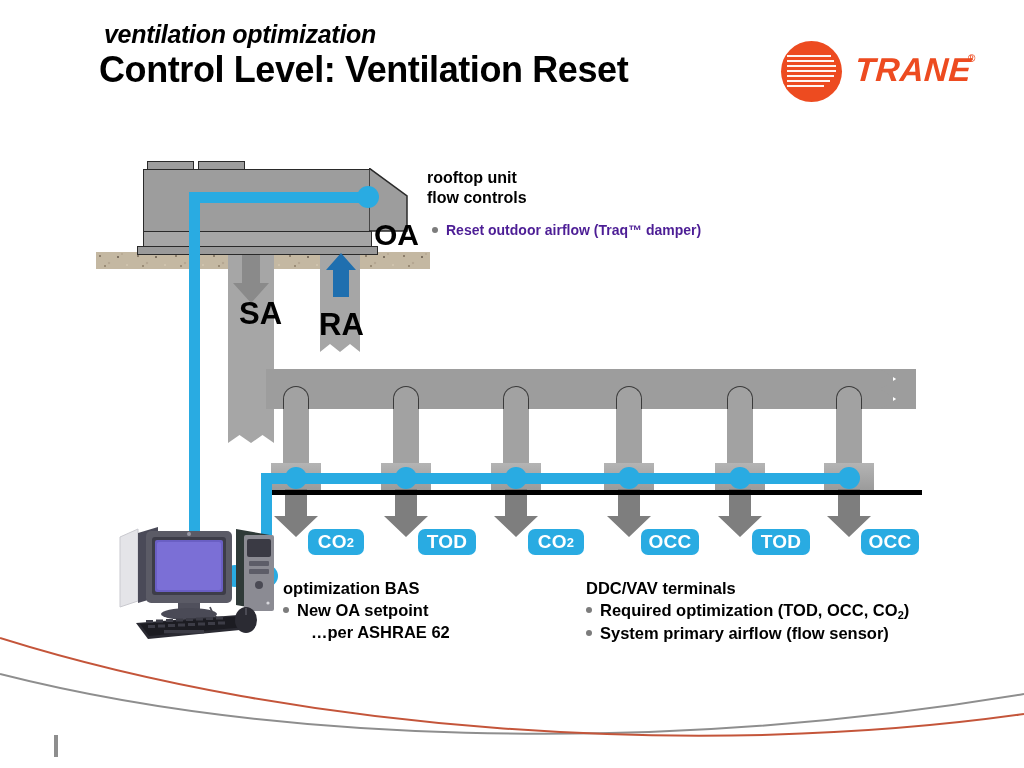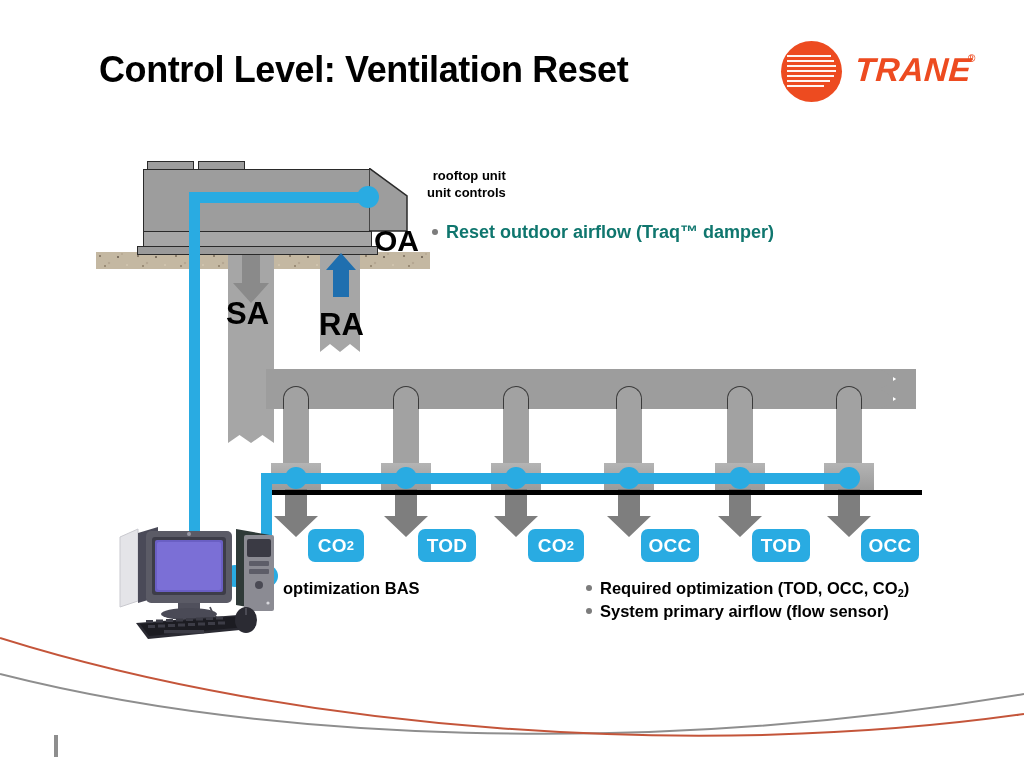--- a/index.html
+++ b/index.html
@@ -108,44 +108,44 @@
 
   
   .bus-black { position: absolute; left: 270px; top: 490px; width: 652px; height: 5px; background: #000; }
 
   
   .wire { position: absolute; background: #29ABE2; }
   .node { position: absolute; width: 22px; height: 22px; border-radius: 50%; background: #29ABE2; }
 
   
   .badge {
-    position: absolute; top: 529px; height: 33px;
+    position: absolute; top: 529px; height: 26px;
     background: #29ABE2; border-radius: 7px;
     color: #fff; font-weight: bold; font-size: 19px;
     display: flex; align-items: center; justify-content: center;
     letter-spacing: .3px;
   }
   .badge sub { font-size: 13px; vertical-align: -3px; }
 
   
   .lbl-sa, .lbl-ra {
     position: absolute; font-size: 31px; font-weight: bold; color: #000;
   }
-  .lbl-sa { left: 226px; top: 296px; }
+  .lbl-sa { left: 239px; top: 296px; }
   .lbl-ra { left: 319px; top: 307px; }
-  .lbl-oa { position: absolute; left: 374px; top: 218px; font-size: 30px; font-weight: bold; color: #000; margin-top: 6px; }
+  .lbl-oa { position: absolute; left: 374px; top: 218px; font-size: 30px; font-weight: bold; color: #000; }
 
   
   .callout-rtu {
     position: absolute; left: 427px; top: 168px;
-    font-size: 13px; font-weight: bold; color: #000; line-height: 1.28; text-align: right;
+    font-size: 16px; font-weight: bold; color: #000; line-height: 1.28;
   }
   .callout-oa {
     position: absolute; left: 432px; top: 222px;
-    font-size: 18px; font-weight: bold; color: #0f766e; white-space: nowrap;
+    font-size: 14px; font-weight: bold; color: #4c1d95; white-space: nowrap;
   }
   .bullet-dot {
     display: inline-block; width: 6px; height: 6px; border-radius: 50%;
     background: #7c7c7c; vertical-align: middle; margin: 0 8px 3px 0;
   }
   .col-bas { position: absolute; left: 283px; top: 578px; font-size: 16.5px; font-weight: bold; color: #000; line-height: 1.33; }
   .col-ddc { position: absolute; left: 586px; top: 578px; font-size: 16.5px; font-weight: bold; color: #000; line-height: 1.33; white-space: nowrap; }
   .col-bas .sub-line { padding-left: 28px; }
   .col-ddc sub, .col-bas sub { font-size: 11px; vertical-align: -3px; }
 
@@ -157,20 +157,21 @@
 
   
   .footer-bar { position: absolute; left: 54px; top: 735px; width: 4px; height: 22px; background: #8e8e8e; }
   .footer-txt { position: absolute; left: 68px; top: 736px; font-size: 14.5px; color: #6b6b6b; }
 </style>
 </head>
 <body>
 
 <div id="slide">
 
+  <div class="kicker">ventilation optimization</div>
   <div class="title">Control Level: Ventilation Reset</div>
 
   <div class="logo-wrap">
     <div class="logo-circle">
       <i style="top:14px;width:44px;"></i>
       <i style="top:19px;width:47px;"></i>
       <i style="top:24px;width:49px;"></i>
       <i style="top:29px;width:49px;"></i>
       <i style="top:34px;width:47px;"></i>
       <i style="top:39px;width:43px;"></i>
@@ -337,32 +338,37 @@
         <rect x="100" y="106.5" width="7" height="3"></rect>
       <rect x="46" y="115" width="40" height="3.4"></rect>
     </g>
 
     <ellipse cx="128" cy="105" rx="11" ry="13" fill="#2b2b33"></ellipse>
     <path d="M128 93 L128 100" stroke="#5a5a64" stroke-width="1.4"></path>
   </svg>
 
   <div class="callout-rtu">
     <div>rooftop unit</div>
-    <div>unit controls</div>
+    <div>flow controls</div>
   </div>
 
   <div class="callout-oa">
     <span class="bullet-dot"></span><span>Reset outdoor airflow (Traq™ damper)</span>
   </div>
 
   <div class="col-bas">
     <div>optimization BAS</div>
+    <div>
+      <span class="bullet-dot"></span><span>New OA setpoint</span>
+    </div>
+    <div class="sub-line">…per ASHRAE 62</div>
   </div>
 
   <div class="col-ddc">
+    <div>DDC/VAV terminals</div>
     <div>
       <span class="bullet-dot"></span><span>Required optimization (TOD, OCC, CO</span><sub>2</sub><span>)</span>
     </div>
     <div>
       <span class="bullet-dot"></span><span>System primary airflow (flow sensor)</span>
     </div>
   </div>
 
   <svg class="swoosh" viewBox="0 0 1024 132" preserveAspectRatio="none">
     <path d="M0 38 C 260 104, 640 122, 1024 58" stroke="#8e8e8e" stroke-width="2" fill="none"></path>

